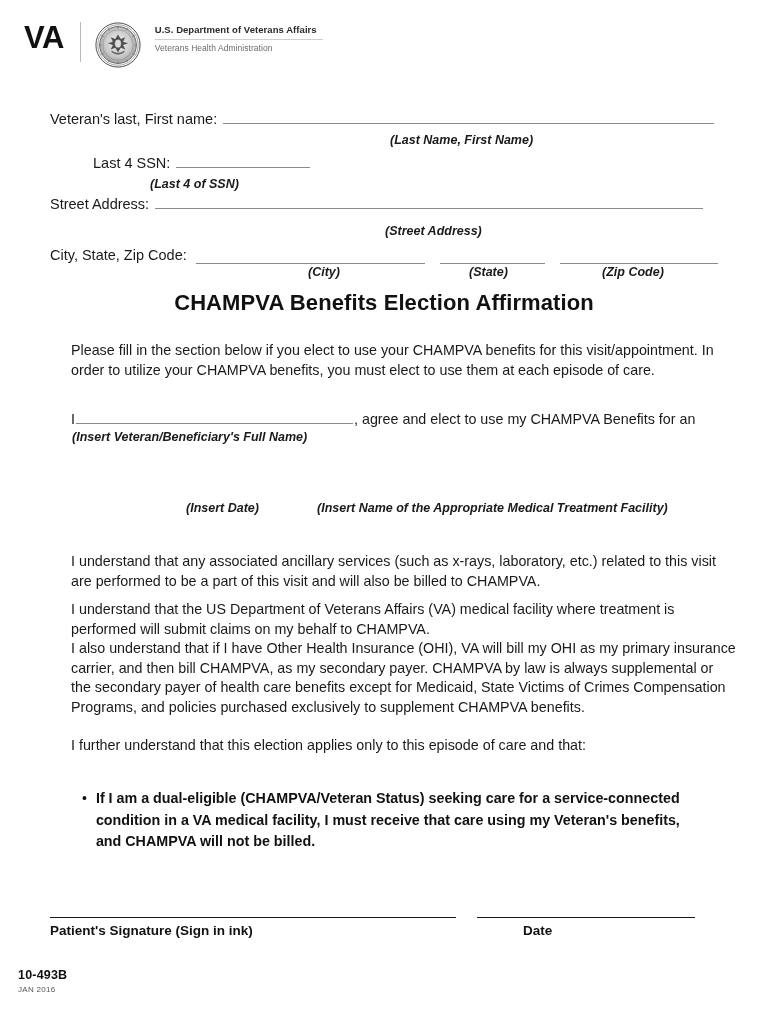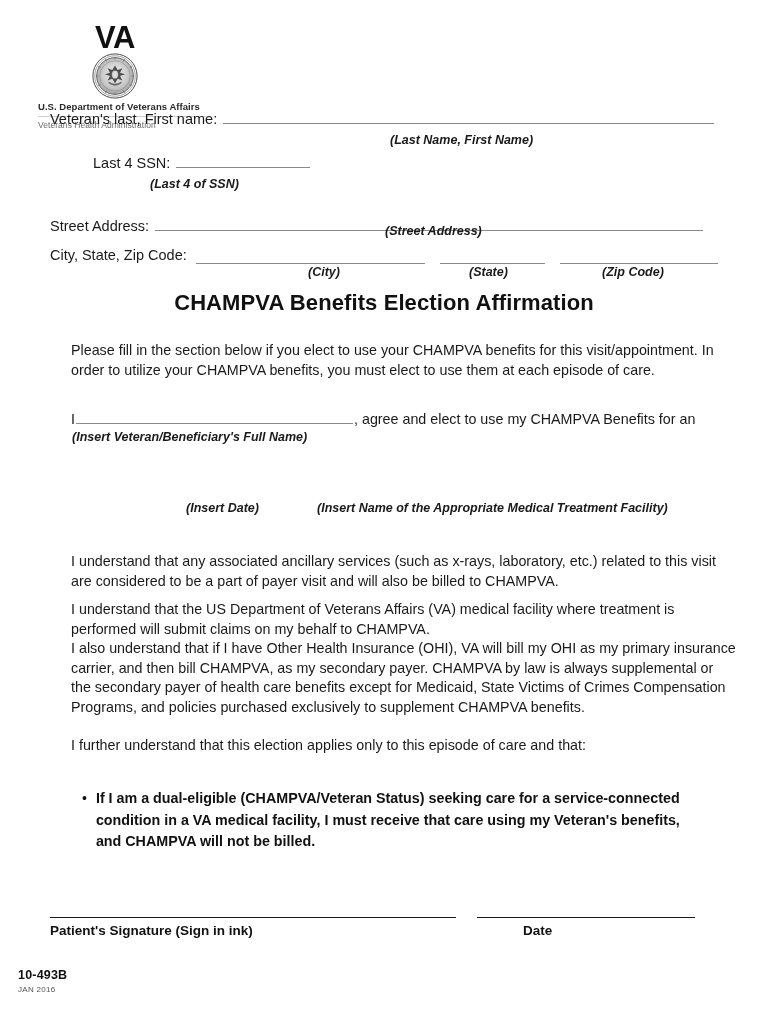--- a/index.html
+++ b/index.html
@@ -23,23 +23,22 @@
     height: 1022px;
     background: #ffffff;
   }
 
   
   .header {
     position: absolute;
     left: 24px;
     top: 22px;
     display: flex;
-    align-items: center;
+    align-items: flex-start;
     height: 56px;
-    flex-direction: column;
   }
   .va-mark {
     font-family: "Liberation Sans", sans-serif;
     font-weight: 700;
     font-size: 31px;
     letter-spacing: -0.5px;
     color: #111111;
     line-height: 1;
   }
   .va-divider {
@@ -254,21 +253,21 @@
     <span class="rule" style="width:491px; margin-left:6px;"></span>
   </div>
   <div class="hint" style="left:390px; top:133px;">(Last Name, First Name)</div>
 
   <div class="field-row" style="top:156px;margin-left:43px;">
     <span class="field-label">Last 4 SSN:</span>
     <span class="rule" style="width:134px; margin-left:6px;"></span>
   </div>
   <div class="hint" style="left:150px; top:177px;">(Last 4 of SSN)</div>
 
-  <div class="field-row" style="top:219px;">
+  <div class="field-row" style="top:197px;">
     <span class="field-label">Street Address:</span>
     <span class="rule" style="width:548px; margin-left:6px;"></span>
   </div>
   <div class="hint" style="left:385px; top:224px;">(Street Address)</div>
 
   <div class="field-row" style="top:248px;">
     <span class="field-label">City, State, Zip Code:</span>
   </div>
   <span class="rule" style="position:absolute; left:196px; top:263px; width:229px;"></span>
   <span class="rule" style="position:absolute; left:440px; top:263px; width:105px;"></span>
@@ -282,21 +281,21 @@
   <div class="para" style="top:341px; width:660px;">Please fill in the section below if you elect to use your CHAMPVA benefits for this visit/appointment. In order to utilize your CHAMPVA benefits, you must elect to use them at each episode of care.</div>
 
   <div class="para" style="top:410px; width:690px;">
     <span>I</span><span class="inline-line" style="width:277px;"></span><span>, agree and elect to use my CHAMPVA Benefits for an</span>
   </div>
   <div class="hint" style="left:72px; top:430px;">(Insert Veteran/Beneficiary's Full Name)</div>
 
   <div class="hint" style="left:186px; top:501px;">(Insert Date)</div>
   <div class="hint" style="left:317px; top:501px;">(Insert Name of the Appropriate Medical Treatment Facility)</div>
 
-  <div class="para" style="top:552px; width:665px;">I understand that any associated ancillary services (such as x-rays, laboratory, etc.) related to this visit are considered to be a part of payer visit and will also be billed to CHAMPVA.</div>
+  <div class="para" style="top:552px; width:665px;">I understand that any associated ancillary services (such as x-rays, laboratory, etc.) related to this visit are performed to be a part of this visit and will also be billed to CHAMPVA.</div>
   <div class="para" style="top:600px; width:665px;">I understand that the US Department of Veterans Affairs (VA) medical facility where treatment is performed will submit claims on my behalf to CHAMPVA.</div>
   <div class="para" style="top:639px; width:665px;">I also understand that if I have Other Health Insurance (OHI), VA will bill my OHI as my primary insurance carrier, and then bill CHAMPVA, as my secondary payer.  CHAMPVA by law is always supplemental or the secondary payer of health care benefits except for Medicaid, State Victims of Crimes Compensation Programs, and policies purchased exclusively to supplement CHAMPVA benefits.</div>
   <div class="para" style="top:736px; width:665px;">I further understand that this election applies only to this episode of care and that:</div>
 
   <div class="bullet-block">
     <span class="bullet-dot">•</span>
     <span class="bullet-text">If I am a dual-eligible (CHAMPVA/Veteran Status) seeking care for a service-connected condition in a VA medical facility, I must receive that care using my Veteran's benefits, and CHAMPVA will not be billed.</span>
   </div>
 
   <span class="sig-line" style="left:50px; top:917px; width:406px;"></span>

